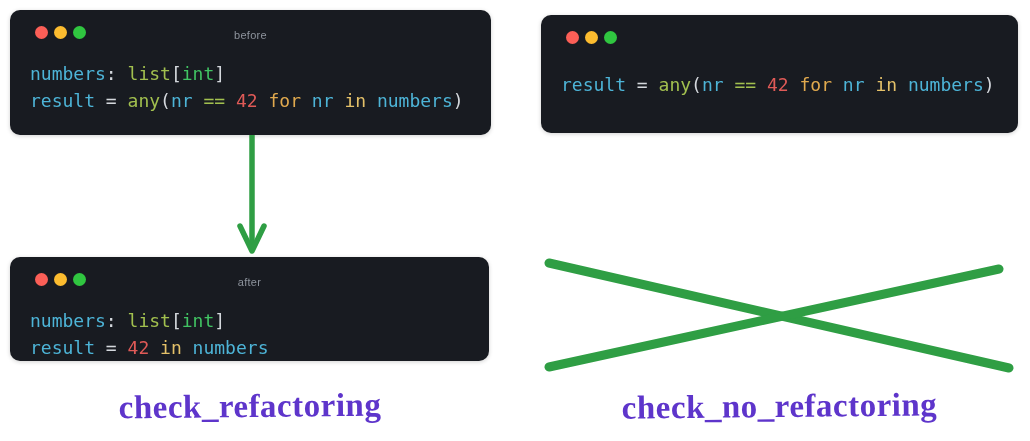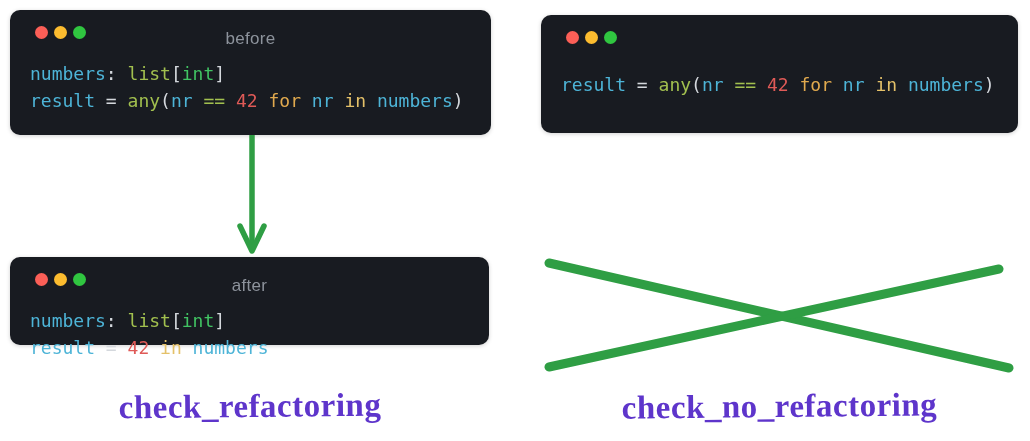--- a/index.html
+++ b/index.html
@@ -11,31 +11,31 @@
     overflow: hidden;
   }
   .window {
     position: absolute;
     background: var(--window-bg);
     border-radius: 10px;
     box-shadow: 0 1px 4px rgba(0,0,0,0.18);
   }
   #win-before   { left: 10px;  top: 10px;  width: 481px; height: 125px; }
   #win-nochange { left: 541px; top: 15px;  width: 477px; height: 118px; }
-  #win-after    { left: 10px;  top: 257px; width: 479px; height: 88px; }
+  #win-after    { left: 10px;  top: 257px; width: 479px; height: 104px; }
   .titlebar { position: relative; height: 46px; }
   .dots { position: absolute; left: 25px; top: 16px; display: flex; gap: 6px; }
   .dot { width: 13px; height: 13px; border-radius: 50%; }
   .dot-red    { background: var(--dot-red); }
   .dot-yellow { background: var(--dot-yellow); }
   .dot-green  { background: var(--dot-green); }
   .win-title {
     position: absolute; left: 0; right: 0; top: 19px;
     text-align: center;
-    font-size: 17px;
+    font-size: 11px;
     color: var(--window-title);
     letter-spacing: 0.3px;
   }
   .code {
     margin: 0; padding: 4px 0 0 20px;
     font-family: "DejaVu Sans Mono", monospace;
     font-size: 18px;
     line-height: 27px;
     white-space: pre;
   }

